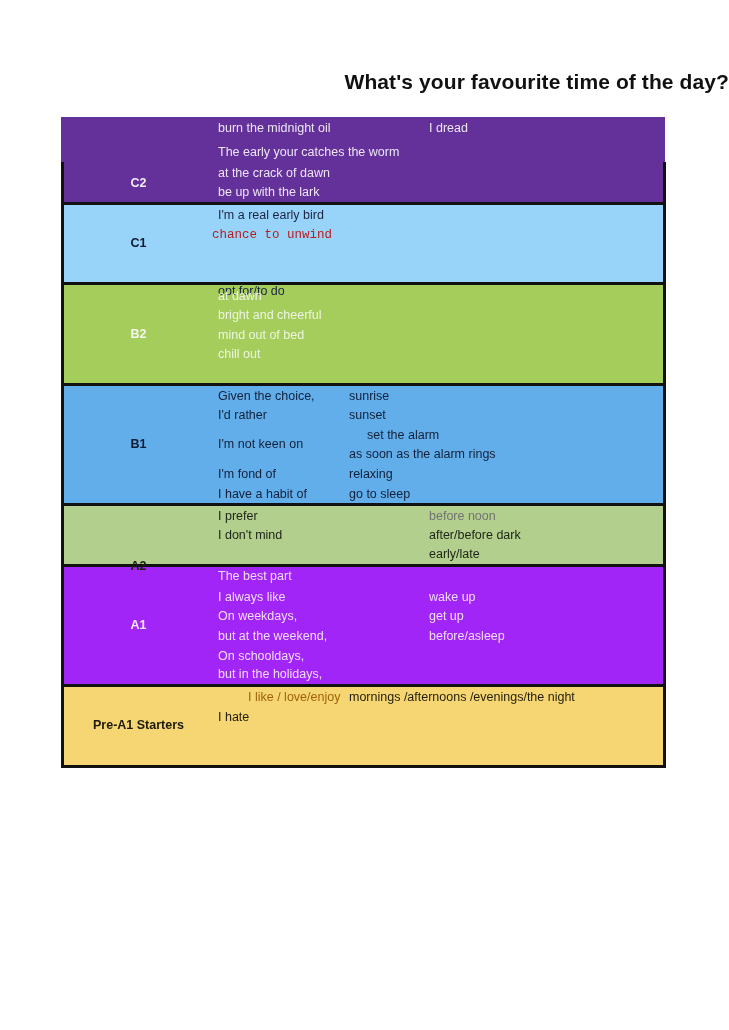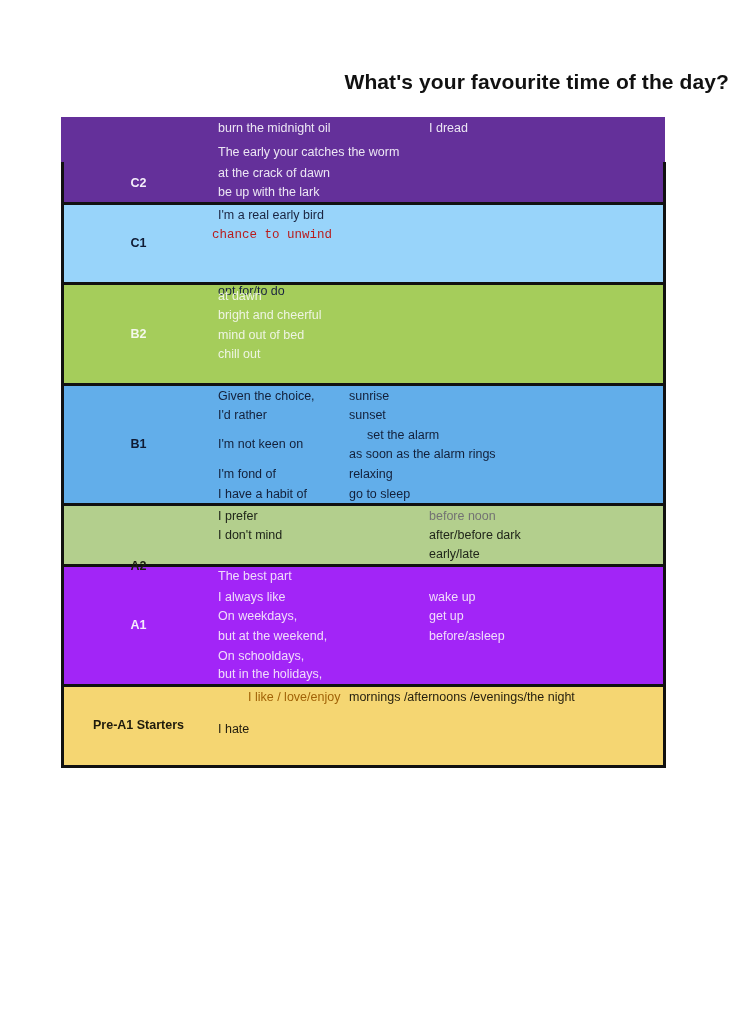--- a/index.html
+++ b/index.html
@@ -81,14 +81,14 @@
 <div class="t" style="left:218px;top:609px;color:#f1dcfb;">On weekdays,</div>
 <div class="t" style="left:218px;top:629px;color:#f1dcfb;">but at the weekend,</div>
 <div class="t" style="left:218px;top:649px;color:#f1dcfb;">On schooldays,</div>
 <div class="t" style="left:218px;top:667px;color:#f1dcfb;">but in the holidays,</div>
 <div class="t" style="left:429px;top:590px;color:#f1dcfb;">wake up</div>
 <div class="t" style="left:429px;top:609px;color:#f1dcfb;">get up</div>
 <div class="t" style="left:429px;top:629px;color:#f1dcfb;">before/asleep</div>
 
 <div class="level" style="top:718px;color:#1e1a0c;">Pre-A1 Starters</div>
 <div class="t" style="left:218px;top:690px;color:#a16207;margin-left:30px;">I like / love/enjoy</div>
-<div class="t" style="left:218px;top:710px;color:#221d0e;margin-top:12px;">I hate</div>
+<div class="t" style="left:218px;top:710px;color:#221d0e;">I hate</div>
 <div class="t" style="left:349px;top:690px;color:#221d0e;">mornings /afternoons /evenings/the night</div>
 
 </body></html>

